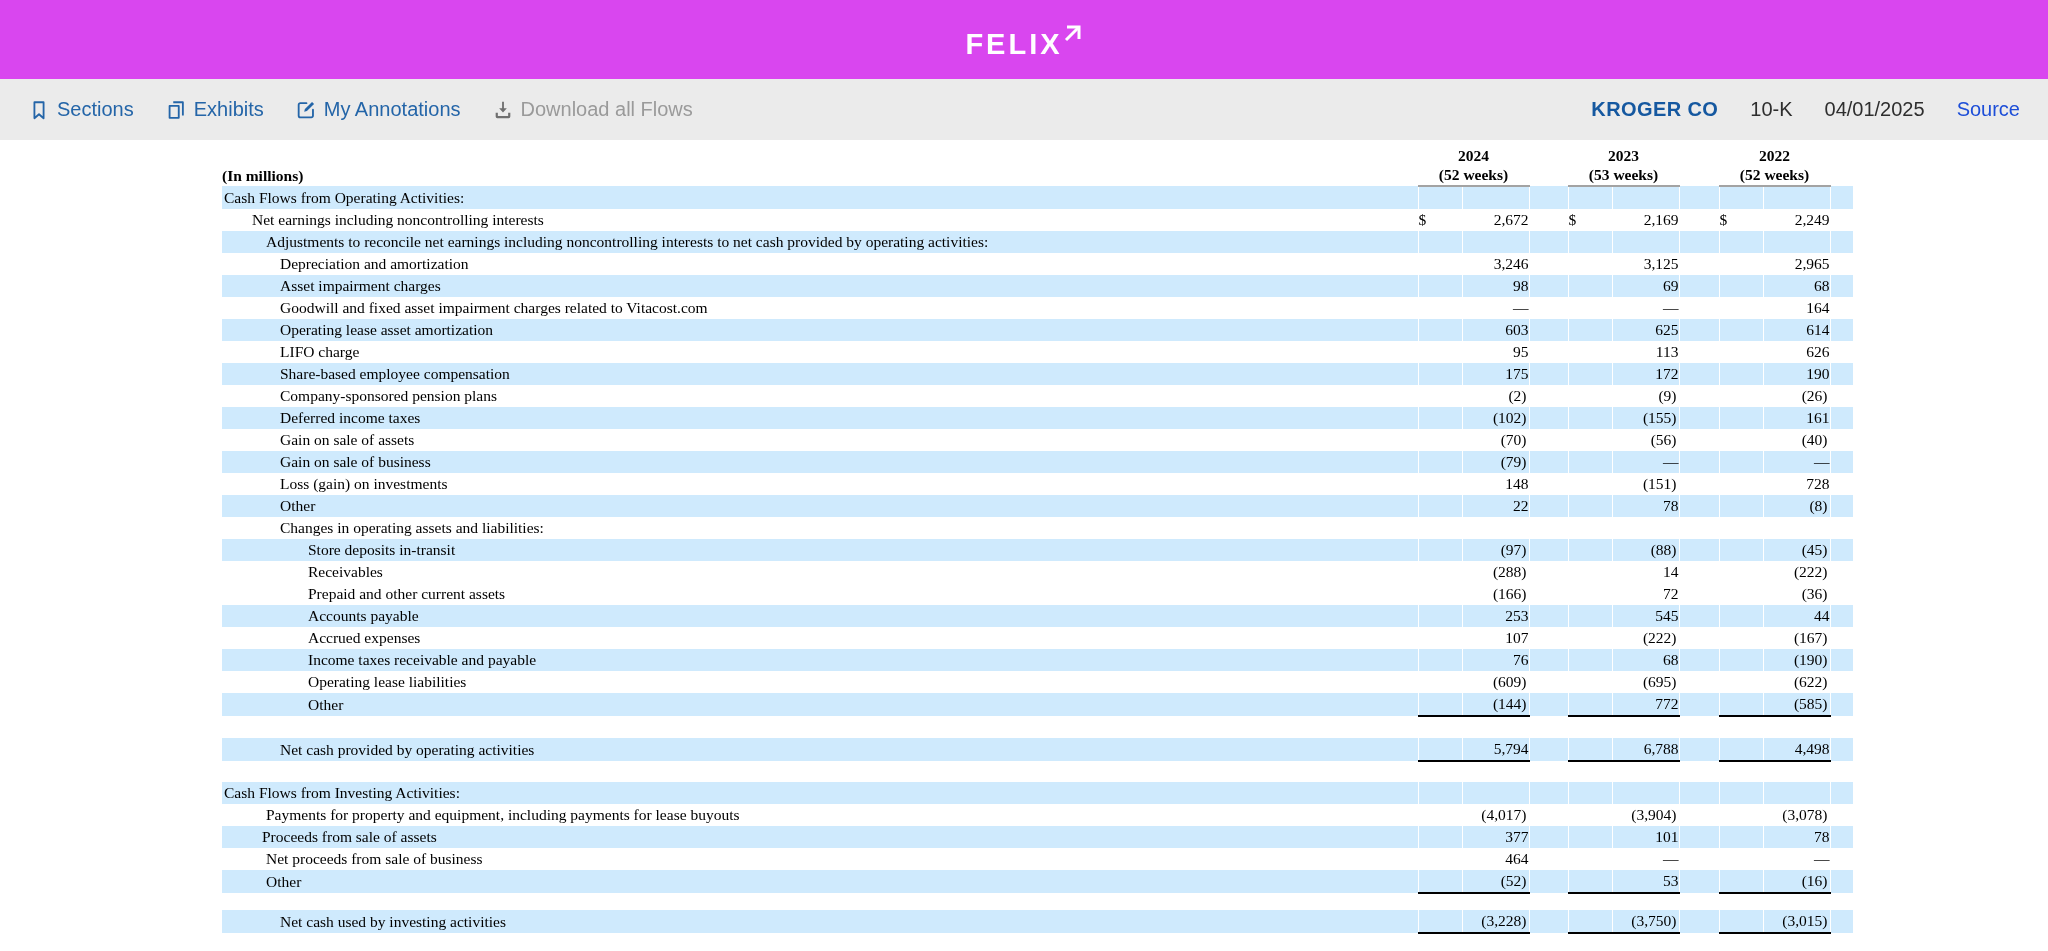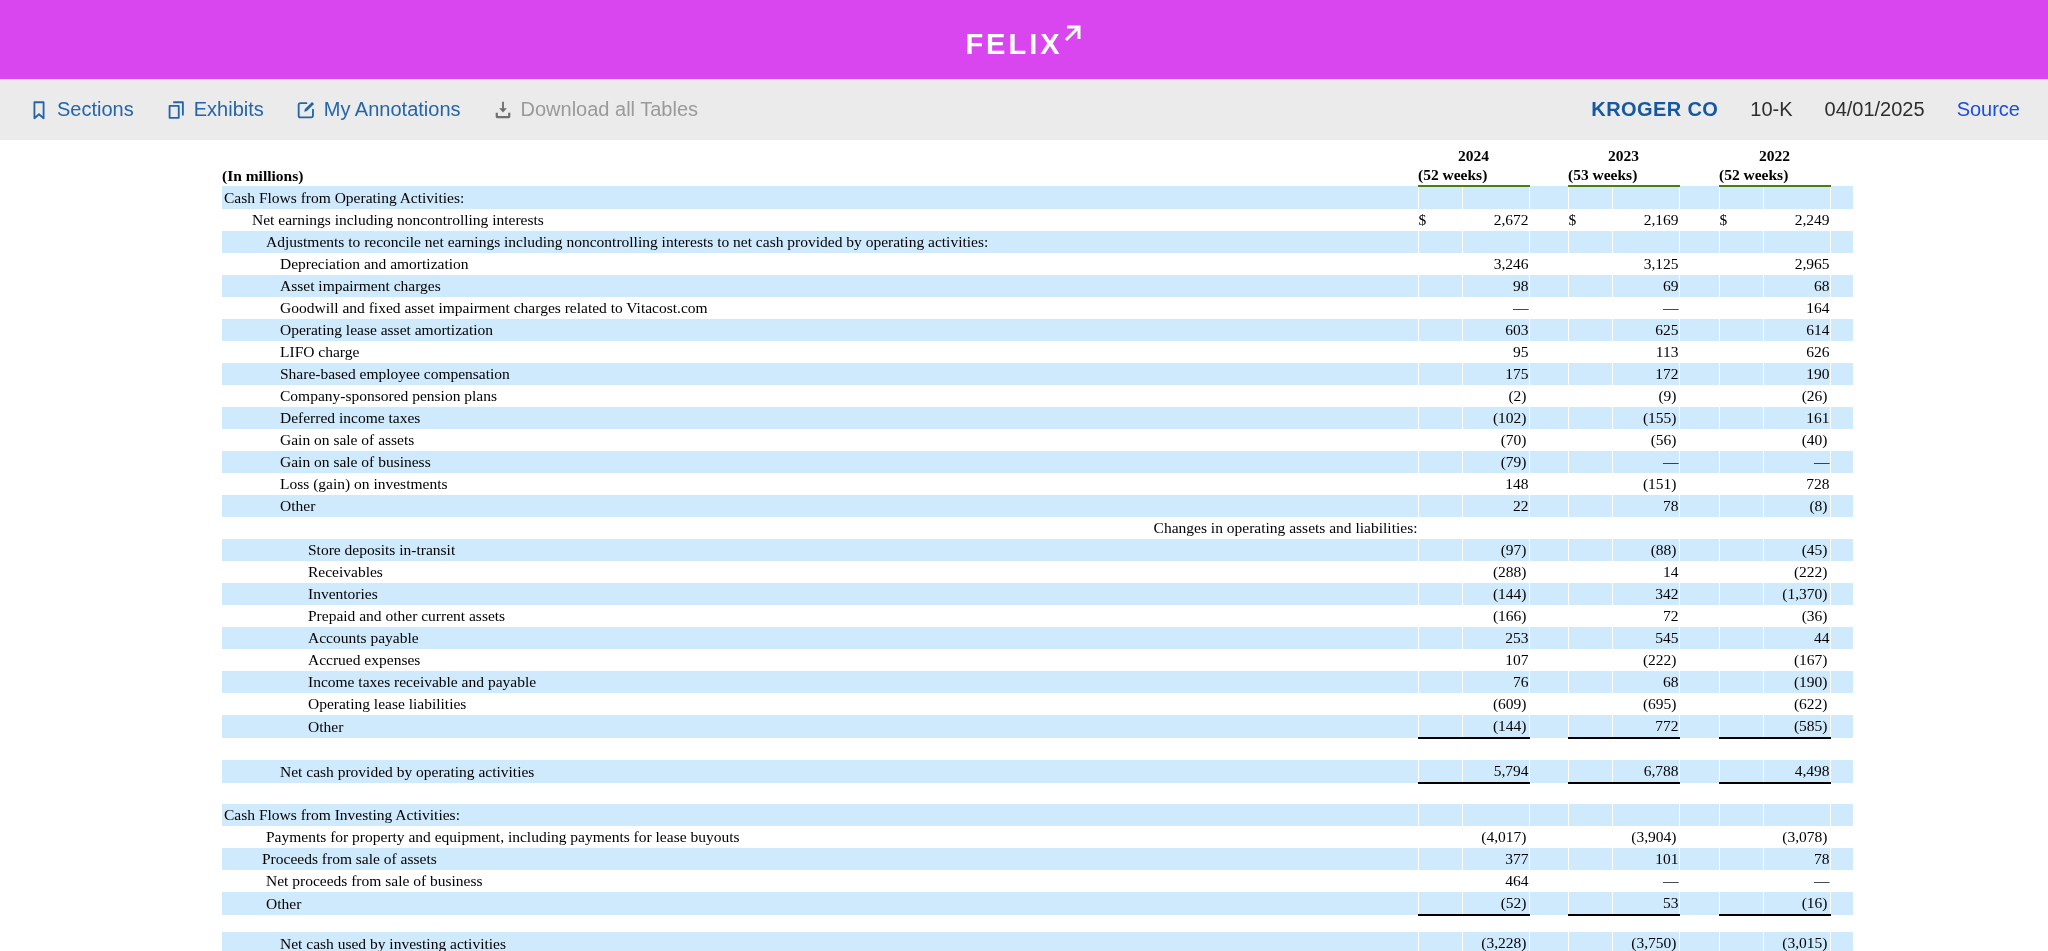--- a/index.html
+++ b/index.html
@@ -24,21 +24,21 @@
 
   
   .doc{padding-top:6px;}
   table.fin{border-collapse:collapse;table-layout:fixed;width:1631px;margin-left:222px;
             font-family:"Liberation Serif","DejaVu Serif",serif;font-size:15.5px;color:#000;}
   table.fin td{padding:0;line-height:22px;height:22px;overflow:hidden;white-space:nowrap;}
   thead td{font-weight:700;}
   tr.hdr1 td{height:19px;line-height:19px;text-align:center;}
   tr.hdr2 td{height:20px;line-height:20px;}
   td.ycell{text-align:center;}
-  td.wcell{text-align:left;border-bottom:2px solid #4d7c0f;}
+  td.wcell{text-align:center;border-bottom:2px solid #a3a3a3;}
   td.units{padding-left:2px;font-weight:700;}
   tr.shaded td{background:#cfeafd;}
   tbody td.dcell,tbody td.vcell,tbody td.gcell,tbody td.tcell{border-left:1px solid rgba(255,255,255,.75);}
   td.label{padding-left:2px;}
   td.dcell{text-align:left;padding-left:4px;}
   td.vcell{text-align:right;padding-right:9px;}
   td.vcell.paren{padding-right:2px;}
   tr.total td.dcell,tr.total td.vcell{border-bottom:2px solid #000;}
   tr.spacer td{background:#fff;}
 </style>
@@ -85,21 +85,21 @@
         </span>
         <span>My Annotations</span>
       </div>
       <div class="nav-item disabled">
         <span>
           <svg width="22" height="22" viewBox="0 0 24 24" fill="#6f6f6f">
             <path d="M11 3h2v7.2h3.2L12 14.8 7.8 10.2H11z"></path>
             <path d="M4 15h2.4v3.6h11.2V15H20v4.2a1.8 1.8 0 0 1-1.8 1.8H5.8A1.8 1.8 0 0 1 4 19.2z"></path>
           </svg>
         </span>
-        <span>Download all Tables</span>
+        <span>Download all Flows</span>
       </div>
     </div>
   <div class="nav-right">
     <span class="company">KROGER CO</span>
     <span class="meta">10-K</span>
     <span class="meta">04/01/2025</span>
     <a class="source-link">Source</a>
   </div>
 </nav>
 
@@ -312,21 +312,21 @@
           <td class="vcell">22</td>
           <td class="gcell"></td>
           <td class="dcell"></td>
           <td class="vcell">78</td>
           <td class="gcell"></td>
           <td class="dcell"></td>
           <td class="vcell paren">(8)</td>
           <td class="tcell"></td>
         </tr>
         <tr class="">
-          <td class="label" style="padding-left: 58px; text-align: right;">Changes in operating assets and liabilities:</td>
+          <td class="label" style="padding-left: 58px;">Changes in operating assets and liabilities:</td>
           <td class="dcell"></td>
           <td class="vcell"></td>
           <td class="gcell"></td>
           <td class="dcell"></td>
           <td class="vcell"></td>
           <td class="gcell"></td>
           <td class="dcell"></td>
           <td class="vcell"></td>
           <td class="tcell"></td>
         </tr>
@@ -345,32 +345,20 @@
         <tr class="">
           <td class="label" style="padding-left: 86px;">Receivables</td>
           <td class="dcell"></td>
           <td class="vcell paren">(288)</td>
           <td class="gcell"></td>
           <td class="dcell"></td>
           <td class="vcell">14</td>
           <td class="gcell"></td>
           <td class="dcell"></td>
           <td class="vcell paren">(222)</td>
-          <td class="tcell"></td>
-        </tr>
-        <tr class="shaded">
-          <td class="label" style="padding-left: 86px;">Inventories</td>
-          <td class="dcell"></td>
-          <td class="vcell paren">(144)</td>
-          <td class="gcell"></td>
-          <td class="dcell"></td>
-          <td class="vcell">342</td>
-          <td class="gcell"></td>
-          <td class="dcell"></td>
-          <td class="vcell paren">(1,370)</td>
           <td class="tcell"></td>
         </tr>
         <tr class="">
           <td class="label" style="padding-left: 86px;">Prepaid and other current assets</td>
           <td class="dcell"></td>
           <td class="vcell paren">(166)</td>
           <td class="gcell"></td>
           <td class="dcell"></td>
           <td class="vcell">72</td>
           <td class="gcell"></td>

